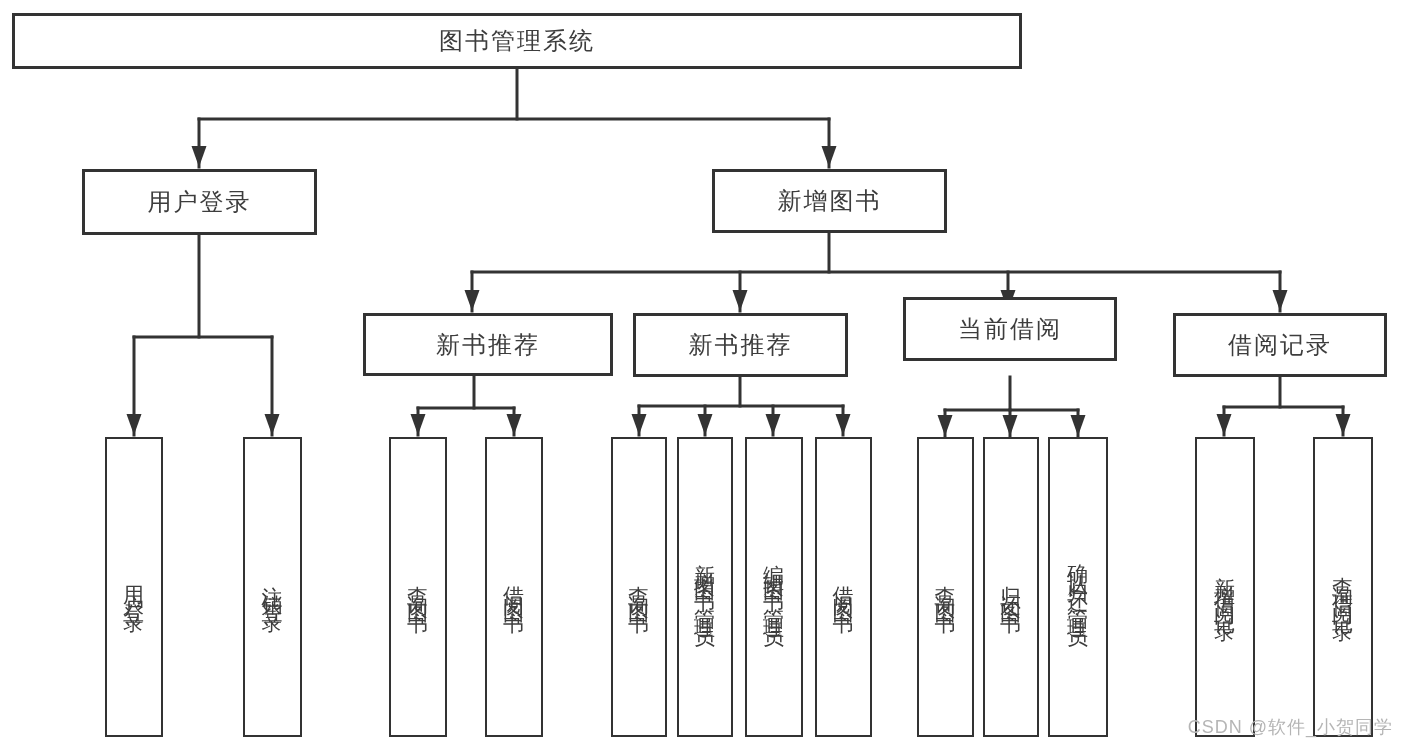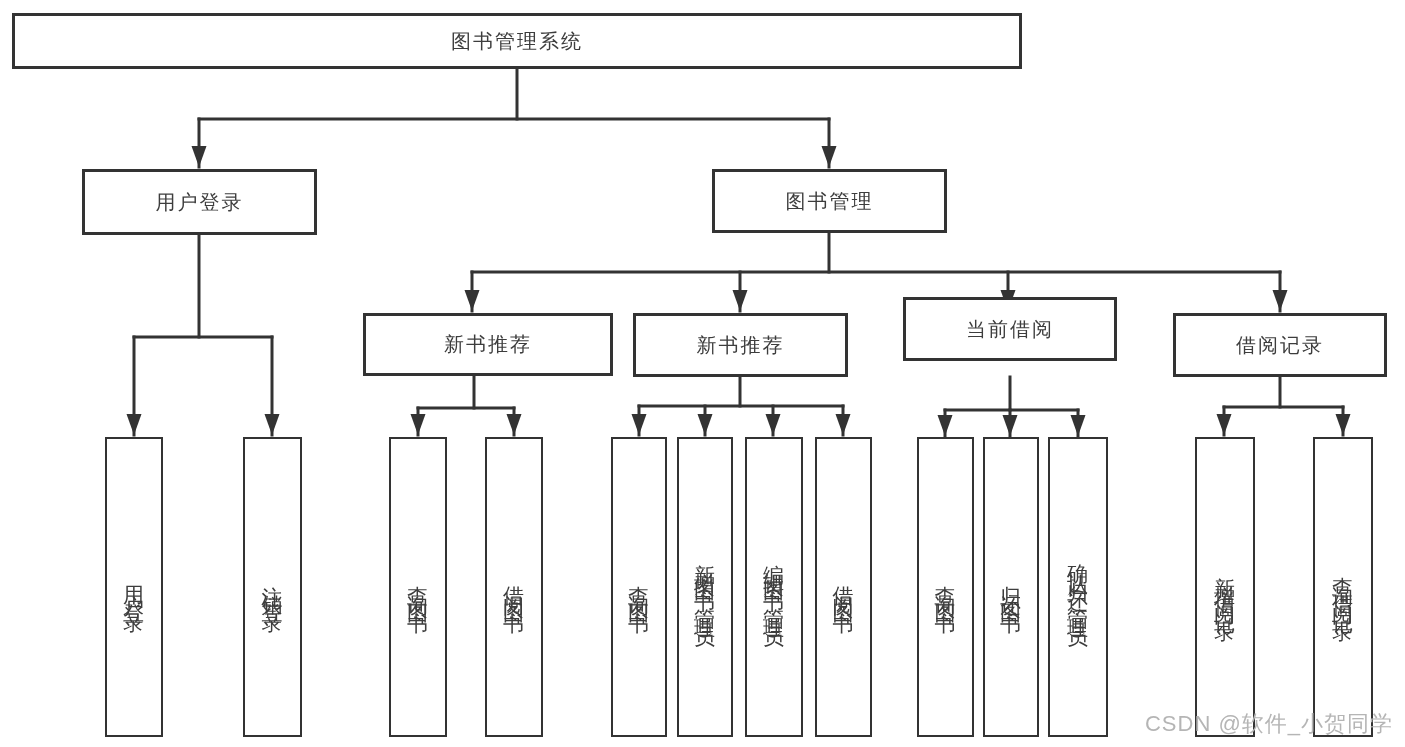--- a/index.html
+++ b/index.html
@@ -18,38 +18,38 @@
   .canvas{position:absolute;left:0;top:0;width:1405px;height:747px;}
   svg.connectors{position:absolute;left:0;top:0;z-index:1;}
   svg.connectors line{stroke:var(--line);stroke-width:3;stroke-linecap:square;}
   .node{
     position:absolute;z-index:2;
     background:var(--background);
     border:3px solid var(--line);
     color:var(--text);
     display:flex;align-items:center;justify-content:center;
     box-sizing:border-box;
-    font-size:20px;letter-spacing:2px;
+    font-size:24px;letter-spacing:2px;
     white-space:nowrap;
   }
   .leaf{
     border-width:2.5px;
     font-size:21px;
   }
   .leaf .vtext{
     writing-mode:vertical-rl;
     text-orientation:mixed;
     letter-spacing:9px;
     line-height:1;
     white-space:nowrap;
   }
   .watermark{
     position:absolute;z-index:5;
     right:12px;bottom:8px;
-    font-size:22px;
+    font-size:18px;
     color:var(--watermark);
     letter-spacing:1px;
   }
   
   #n-root{left:12px;top:13px;width:1010px;height:56px;}
   #n-l2a{left:82px;top:169px;width:235px;height:66px;}
   #n-l2b{left:712px;top:169px;width:235px;height:64px;}
   #n-l3a{left:363px;top:313px;width:250px;height:63px;}
   #n-l3b{left:633px;top:313px;width:215px;height:64px;}
   #n-l3c{left:903px;top:297px;width:214px;height:64px;font-family:Liberation Serif, serif;}
@@ -117,21 +117,21 @@
 
     <line x1="1280" y1="377" x2="1280" y2="407"></line>
     <line x1="1224" y1="407" x2="1343" y2="407"></line>
     <line x1="1224" y1="407" x2="1224" y2="435" marker-end="url(#arrowhead)"></line>
     <line x1="1343" y1="407" x2="1343" y2="435" marker-end="url(#arrowhead)"></line>
   </svg>
 
   <div class="node" id="n-root">图书管理系统</div>
 
   <div class="node" id="n-l2a">用户登录</div>
-  <div class="node" id="n-l2b">图书管理</div>
+  <div class="node" id="n-l2b">新增图书</div>
 
   <div class="node" id="n-l3a">新书推荐</div>
   <div class="node" id="n-l3b">新书推荐</div>
   <div class="node" id="n-l3c">当前借阅</div>
   <div class="node" id="n-l3d">借阅记录</div>
 
   <div class="node leaf" id="lf0">
     <span class="vtext">用户登录</span>
   </div>
   <div class="node leaf" id="lf1">

